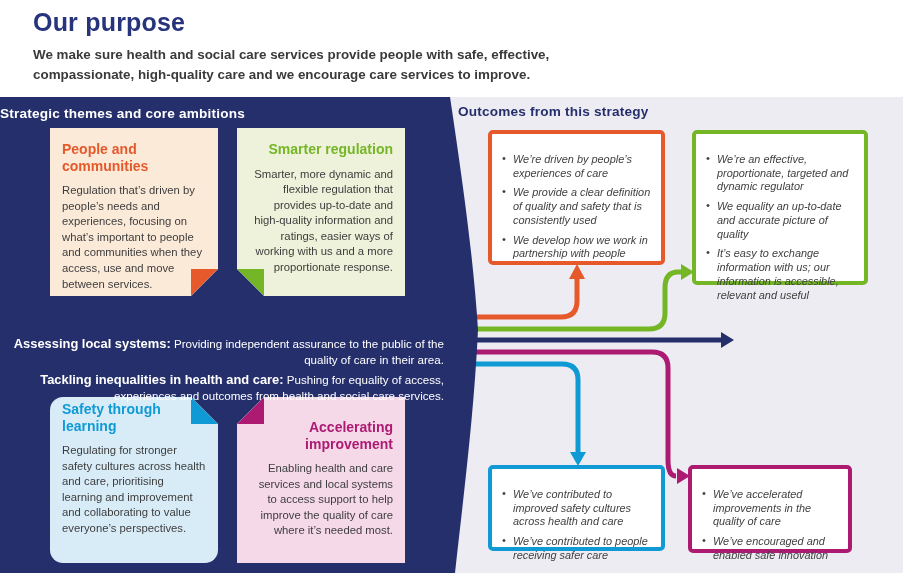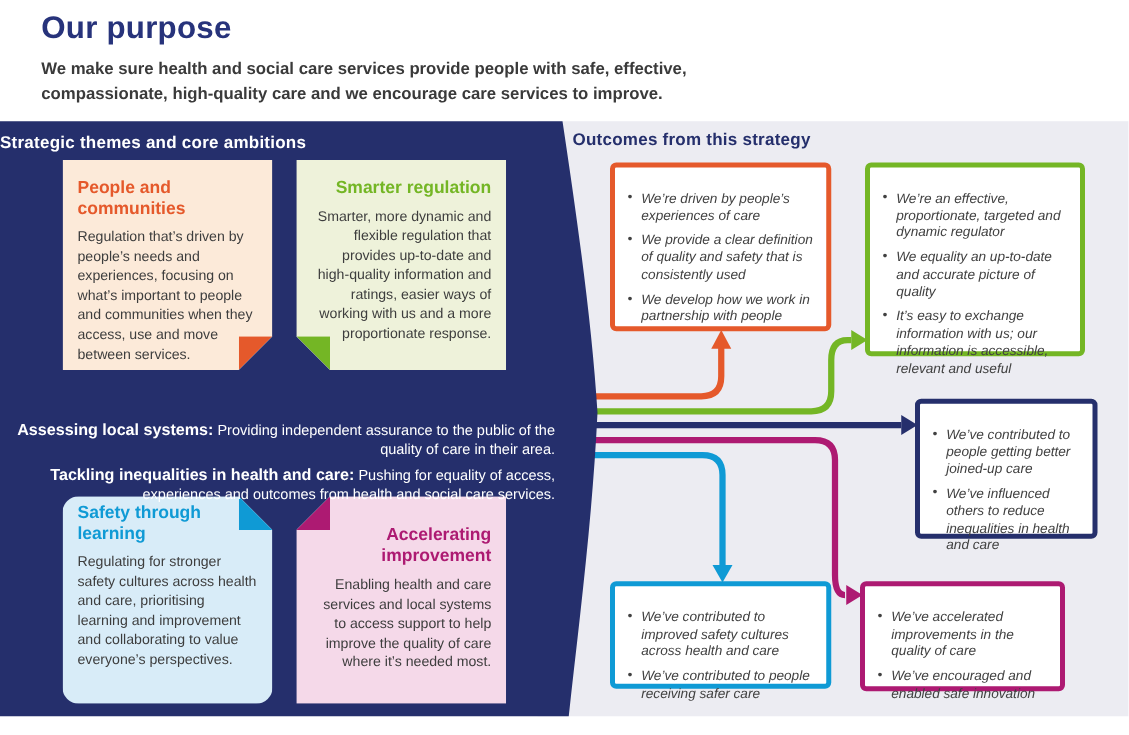--- a/index.html
+++ b/index.html
@@ -136,26 +136,20 @@
   </div>
 
   <div class="outcome-box o-smarter">
     <ul>
       <li>We’re an effective, proportionate, targeted and dynamic regulator</li>
       <li>We equality an up-to-date and accurate picture of quality</li>
       <li>It’s easy to exchange information with us; our information is accessible, relevant and useful</li>
     </ul>
   </div>
 
-  <div class="outcome-box o-systems">
-    <ul>
-      <li>We’ve contributed to people getting better joined-up care</li>
-      <li>We’ve influenced others to reduce inequalities in health and care</li>
-    </ul>
-  </div>
 
   <div class="outcome-box o-safety">
     <ul>
       <li>We’ve contributed to improved safety cultures across health and care</li>
       <li>We’ve contributed to people receiving safer care</li>
     </ul>
   </div>
 
   <div class="outcome-box o-accel">
     <ul>

